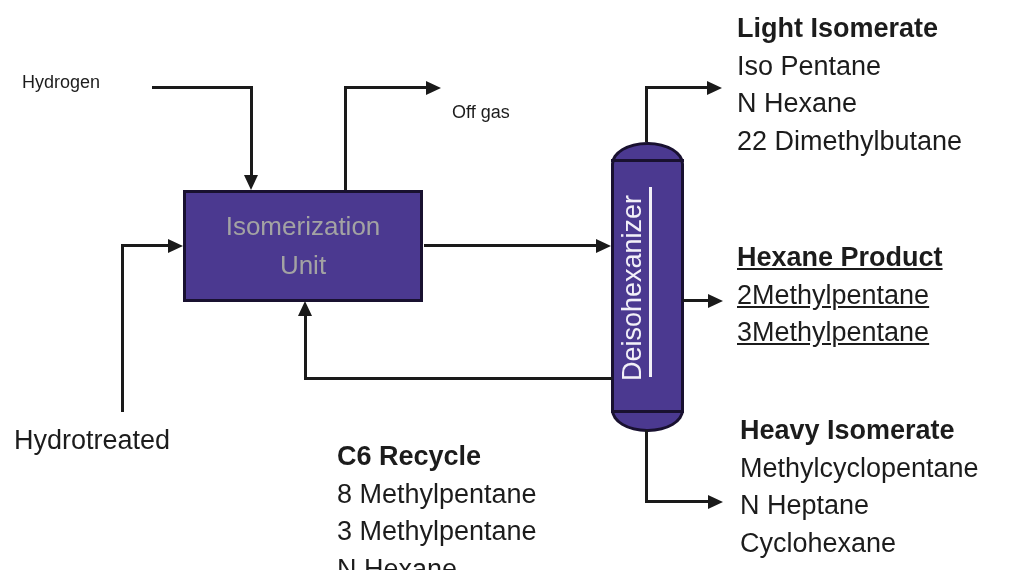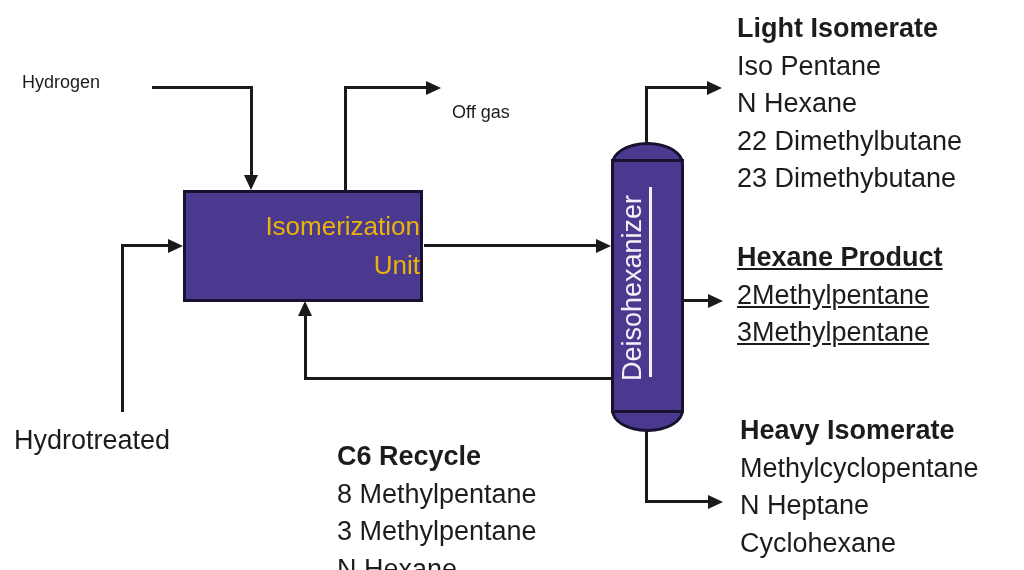--- a/index.html
+++ b/index.html
@@ -20,22 +20,22 @@
   
   .lbl { position: absolute; font-size: 18px; white-space: nowrap; }
 
   
   .block { position: absolute; font-size: 27px; line-height: 37.5px; white-space: nowrap; }
   .block .hdr { font-weight: bold; }
 
   
   .unit-box { position: absolute; left: 183px; top: 190px; width: 240px; height: 112px;
               background: #4b3990; border: 3px solid #191130; box-sizing: border-box;
-              display: flex; flex-direction: column; align-items: flex-end; justify-content: center;
-              color: #eab308; font-size: 26px; line-height: 39px; }
+              display: flex; flex-direction: column; align-items: center; justify-content: center;
+              color: #a3a3a3; font-size: 26px; line-height: 39px; }
 
   
   .column { position: absolute; left: 611px; top: 142px; width: 73px; height: 290px;
             background: #4b3990; border: 3px solid #191130; box-sizing: border-box;
             border-radius: 36px 36px 36px 36px / 22px 22px 22px 22px; }
   .weld { position: absolute; left: 611px; width: 73px; height: 3px; background: #191130; }
   .col-label { position: absolute; left: 512px; top: 270px; width: 240px; height: 36px;
                transform: rotate(-90deg); transform-origin: center;
                color: #f2f0f8; font-size: 27px; text-align: center; line-height: 36px; }
   .col-underline { position: absolute; left: 649px; top: 187px; width: 3px; height: 190px; background: #f2f0f8; }
@@ -96,21 +96,20 @@
   <div>8 Methylpentane</div>
   <div>3 Methylpentane</div>
   <div>N Hexane</div>
 </div>
 
 <div class="block" style="left:737px; top:10px;">
   <div class="hdr">Light Isomerate</div>
   <div>Iso Pentane</div>
   <div>N Hexane</div>
   <div>22 Dimethylbutane</div>
-  <div>23 Dimethybutane</div>
 </div>
 
 <div class="block" style="left:737px; top:239px;text-decoration:underline;">
   <div class="hdr">Hexane Product</div>
   <div>2Methylpentane</div>
   <div>3Methylpentane</div>
 </div>
 
 <div class="block" style="left:740px; top:412px;">
   <div class="hdr">Heavy Isomerate</div>

